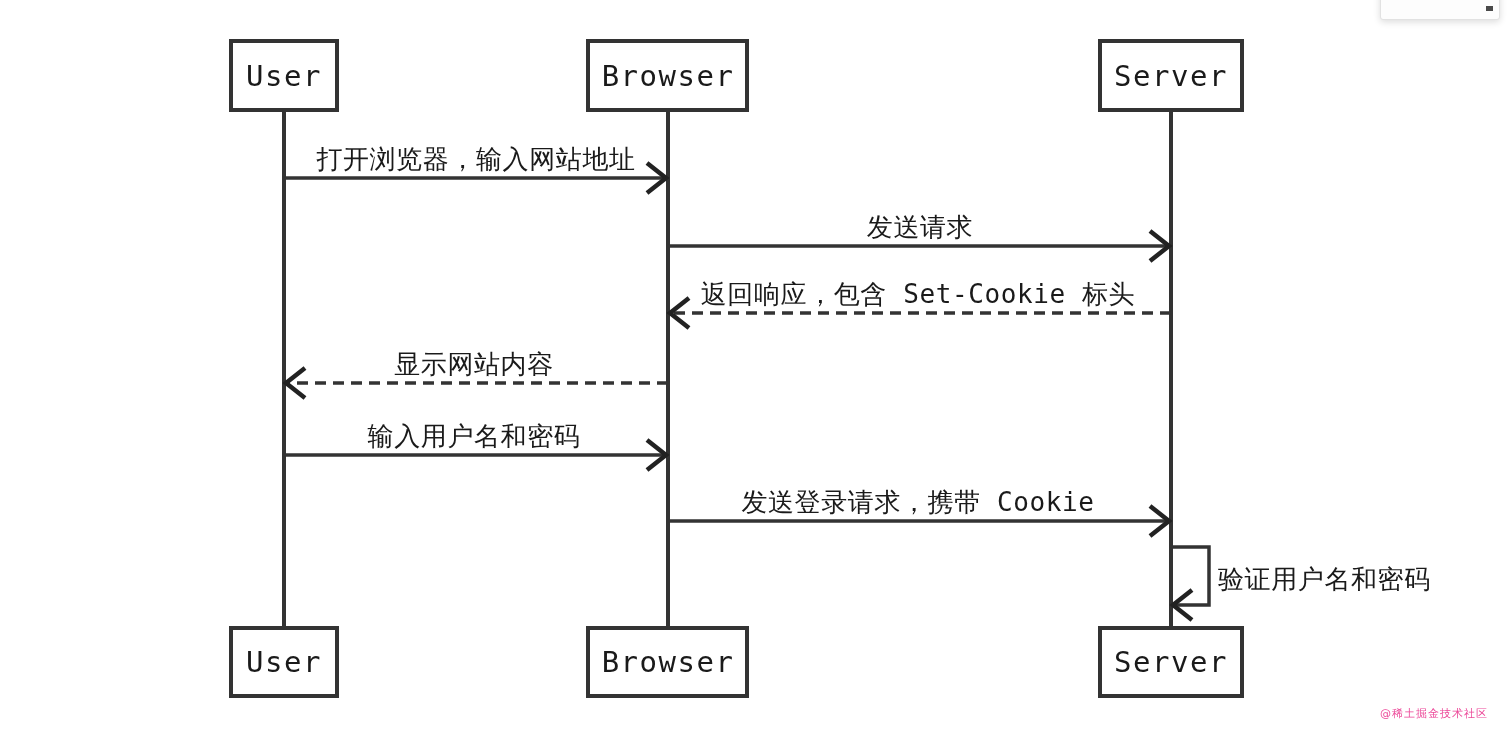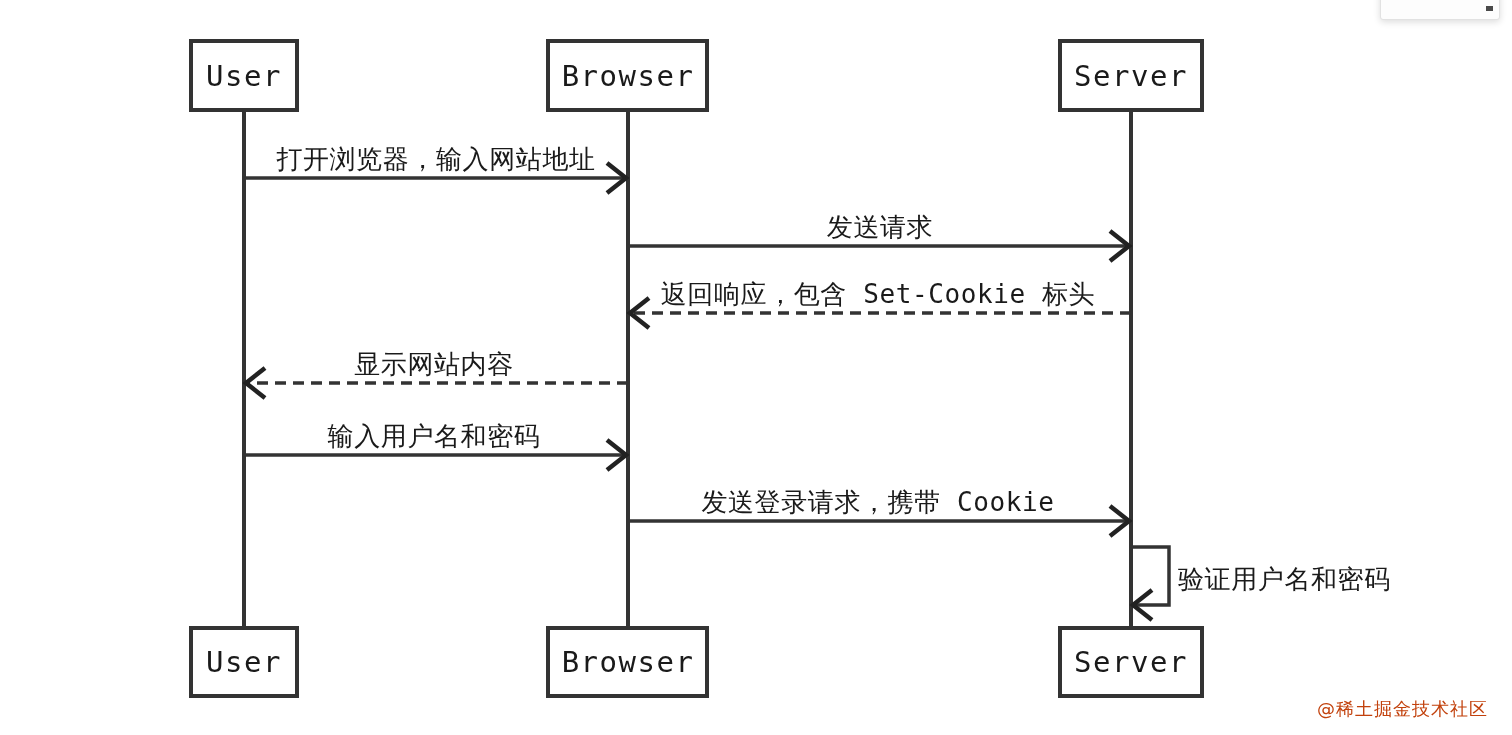--- a/index.html
+++ b/index.html
@@ -10,20 +10,21 @@
   body {
     width: 1512px;
     height: 735px;
     position: relative;
     overflow: hidden;
     font-family: "DejaVu Sans Mono", "Liberation Mono", monospace;
   }
   #diagram-root {
     position: absolute;
     inset: 0;
+    margin-left: 40px;
   }
   svg#seq-svg {
     display: block;
     width: 1512px;
     height: 735px;
   }
   .actor-box {
     fill: #ffffff;
     stroke: #333333;
     stroke-width: 4;
@@ -65,22 +66,22 @@
     white-space: pre;
   }
   .msg-label.left-anchor {
     text-anchor: start;
   }
   .watermark {
     position: absolute;
     right: 24px;
     bottom: 14px;
     font-family: "DejaVu Sans", "Liberation Sans", sans-serif;
-    font-size: 18px;
-    color: #c2410c;
+    font-size: 11px;
+    color: #ec4899;
     letter-spacing: 1px;
     user-select: none;
   }
   .corner-panel {
     position: absolute;
     top: -60px;
     right: 12px;
     width: 118px;
     height: 78px;
     background: #fdfdfd;

